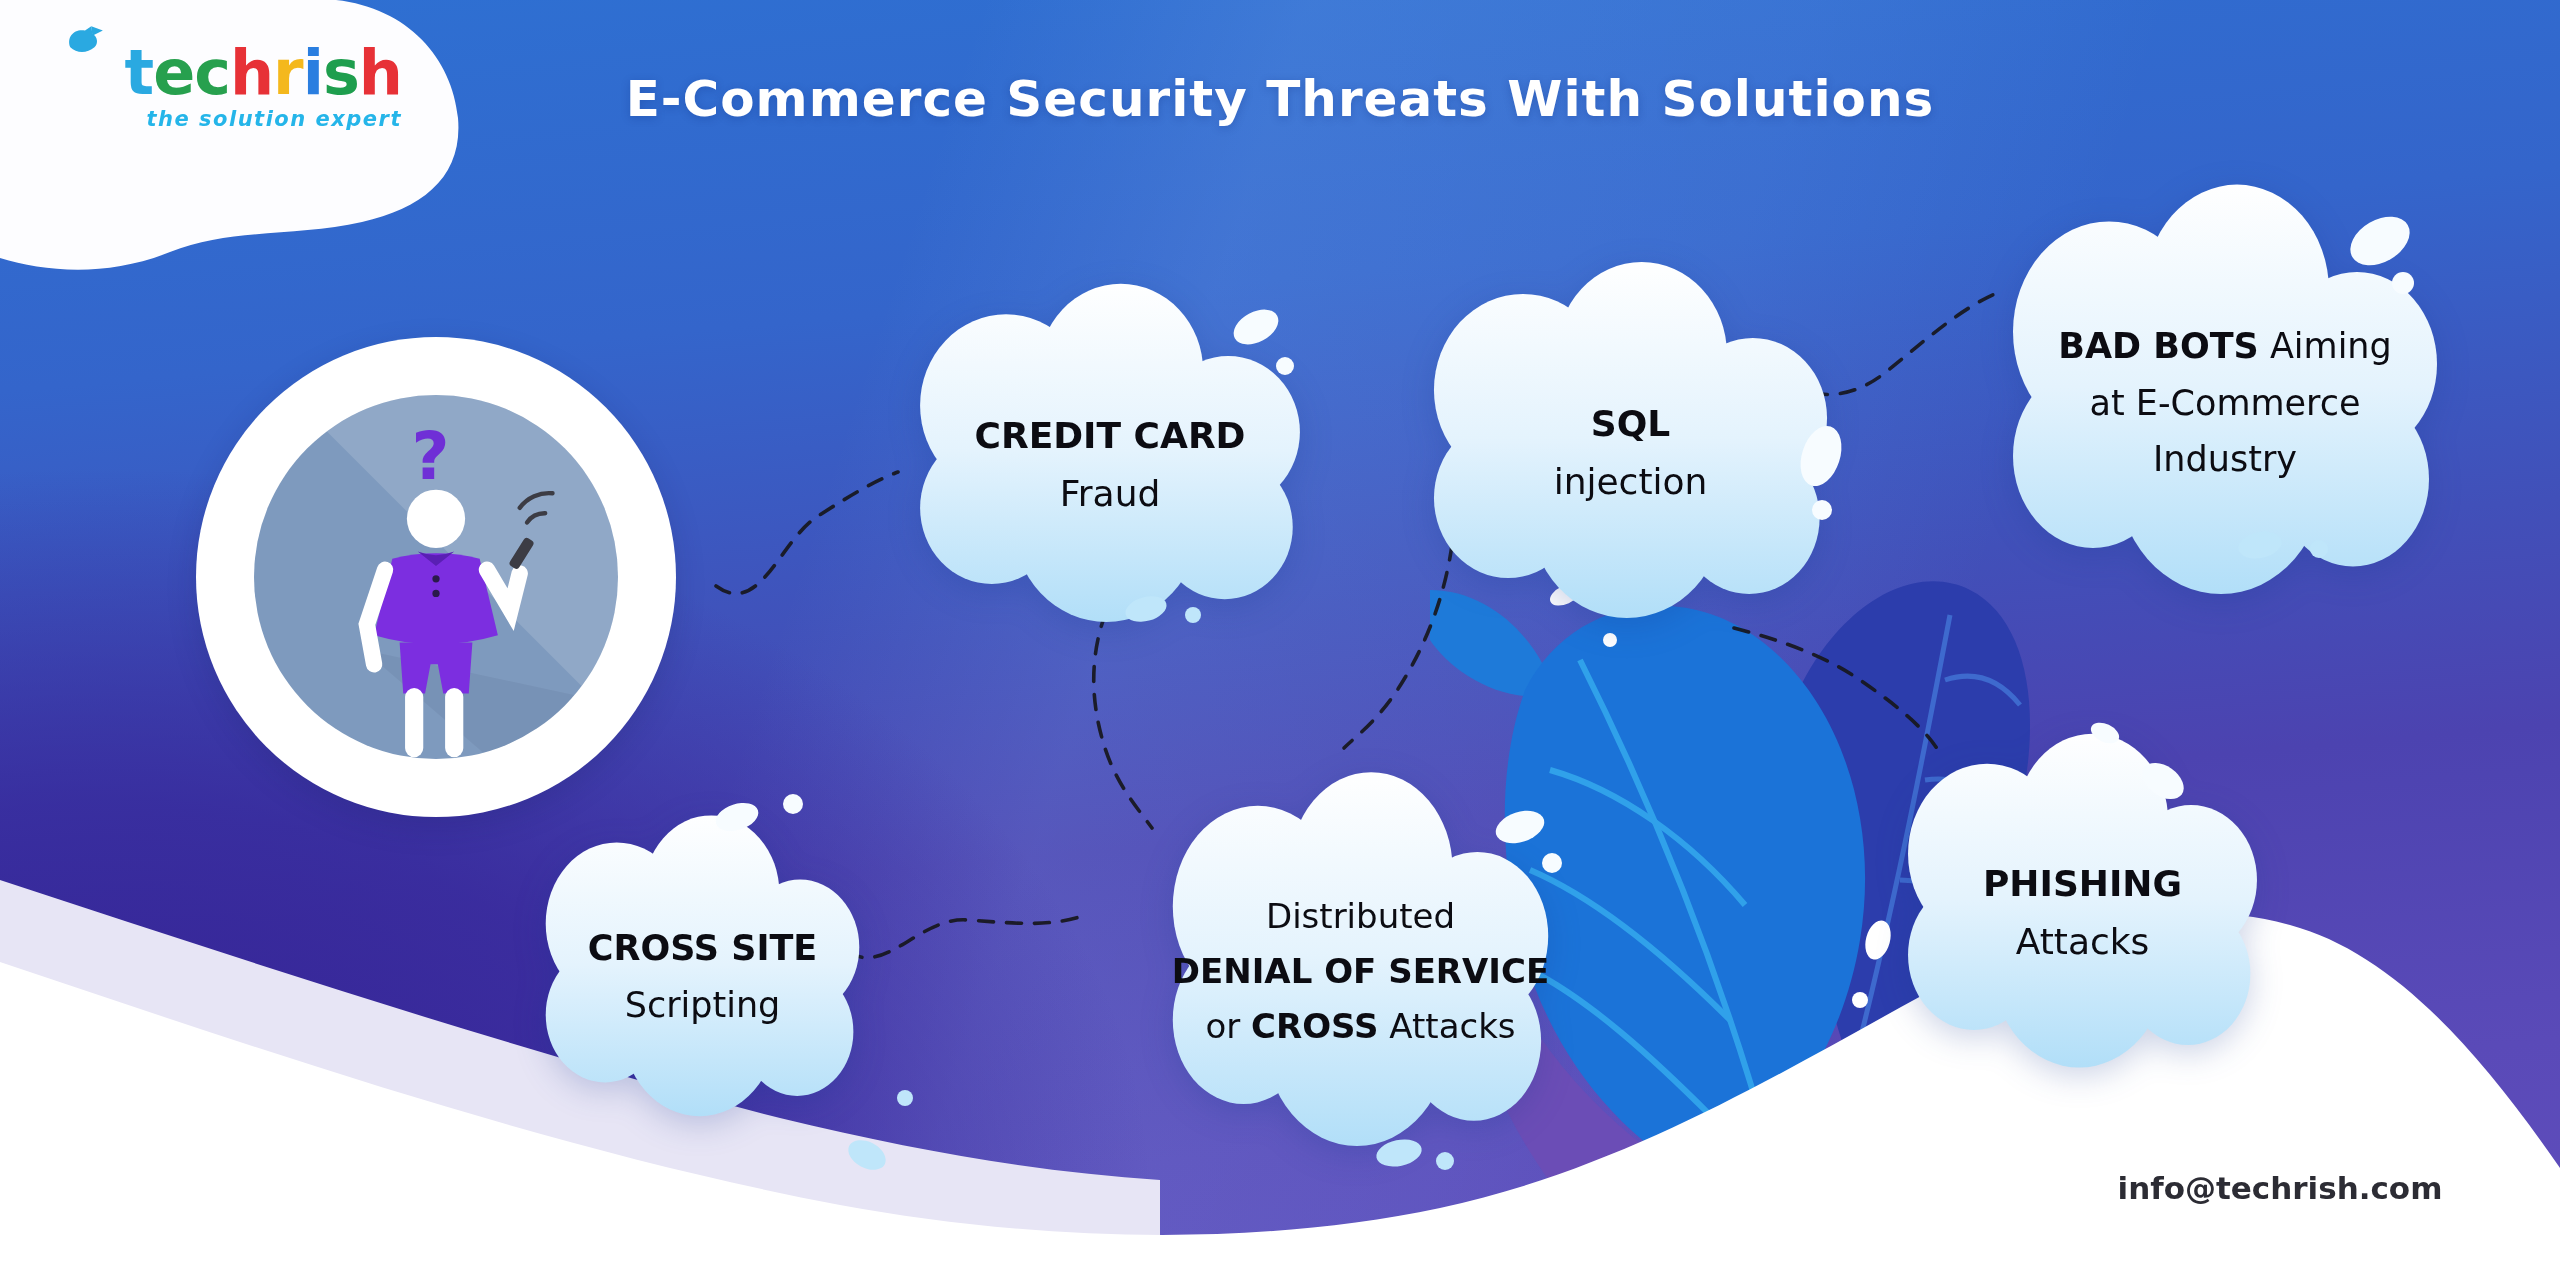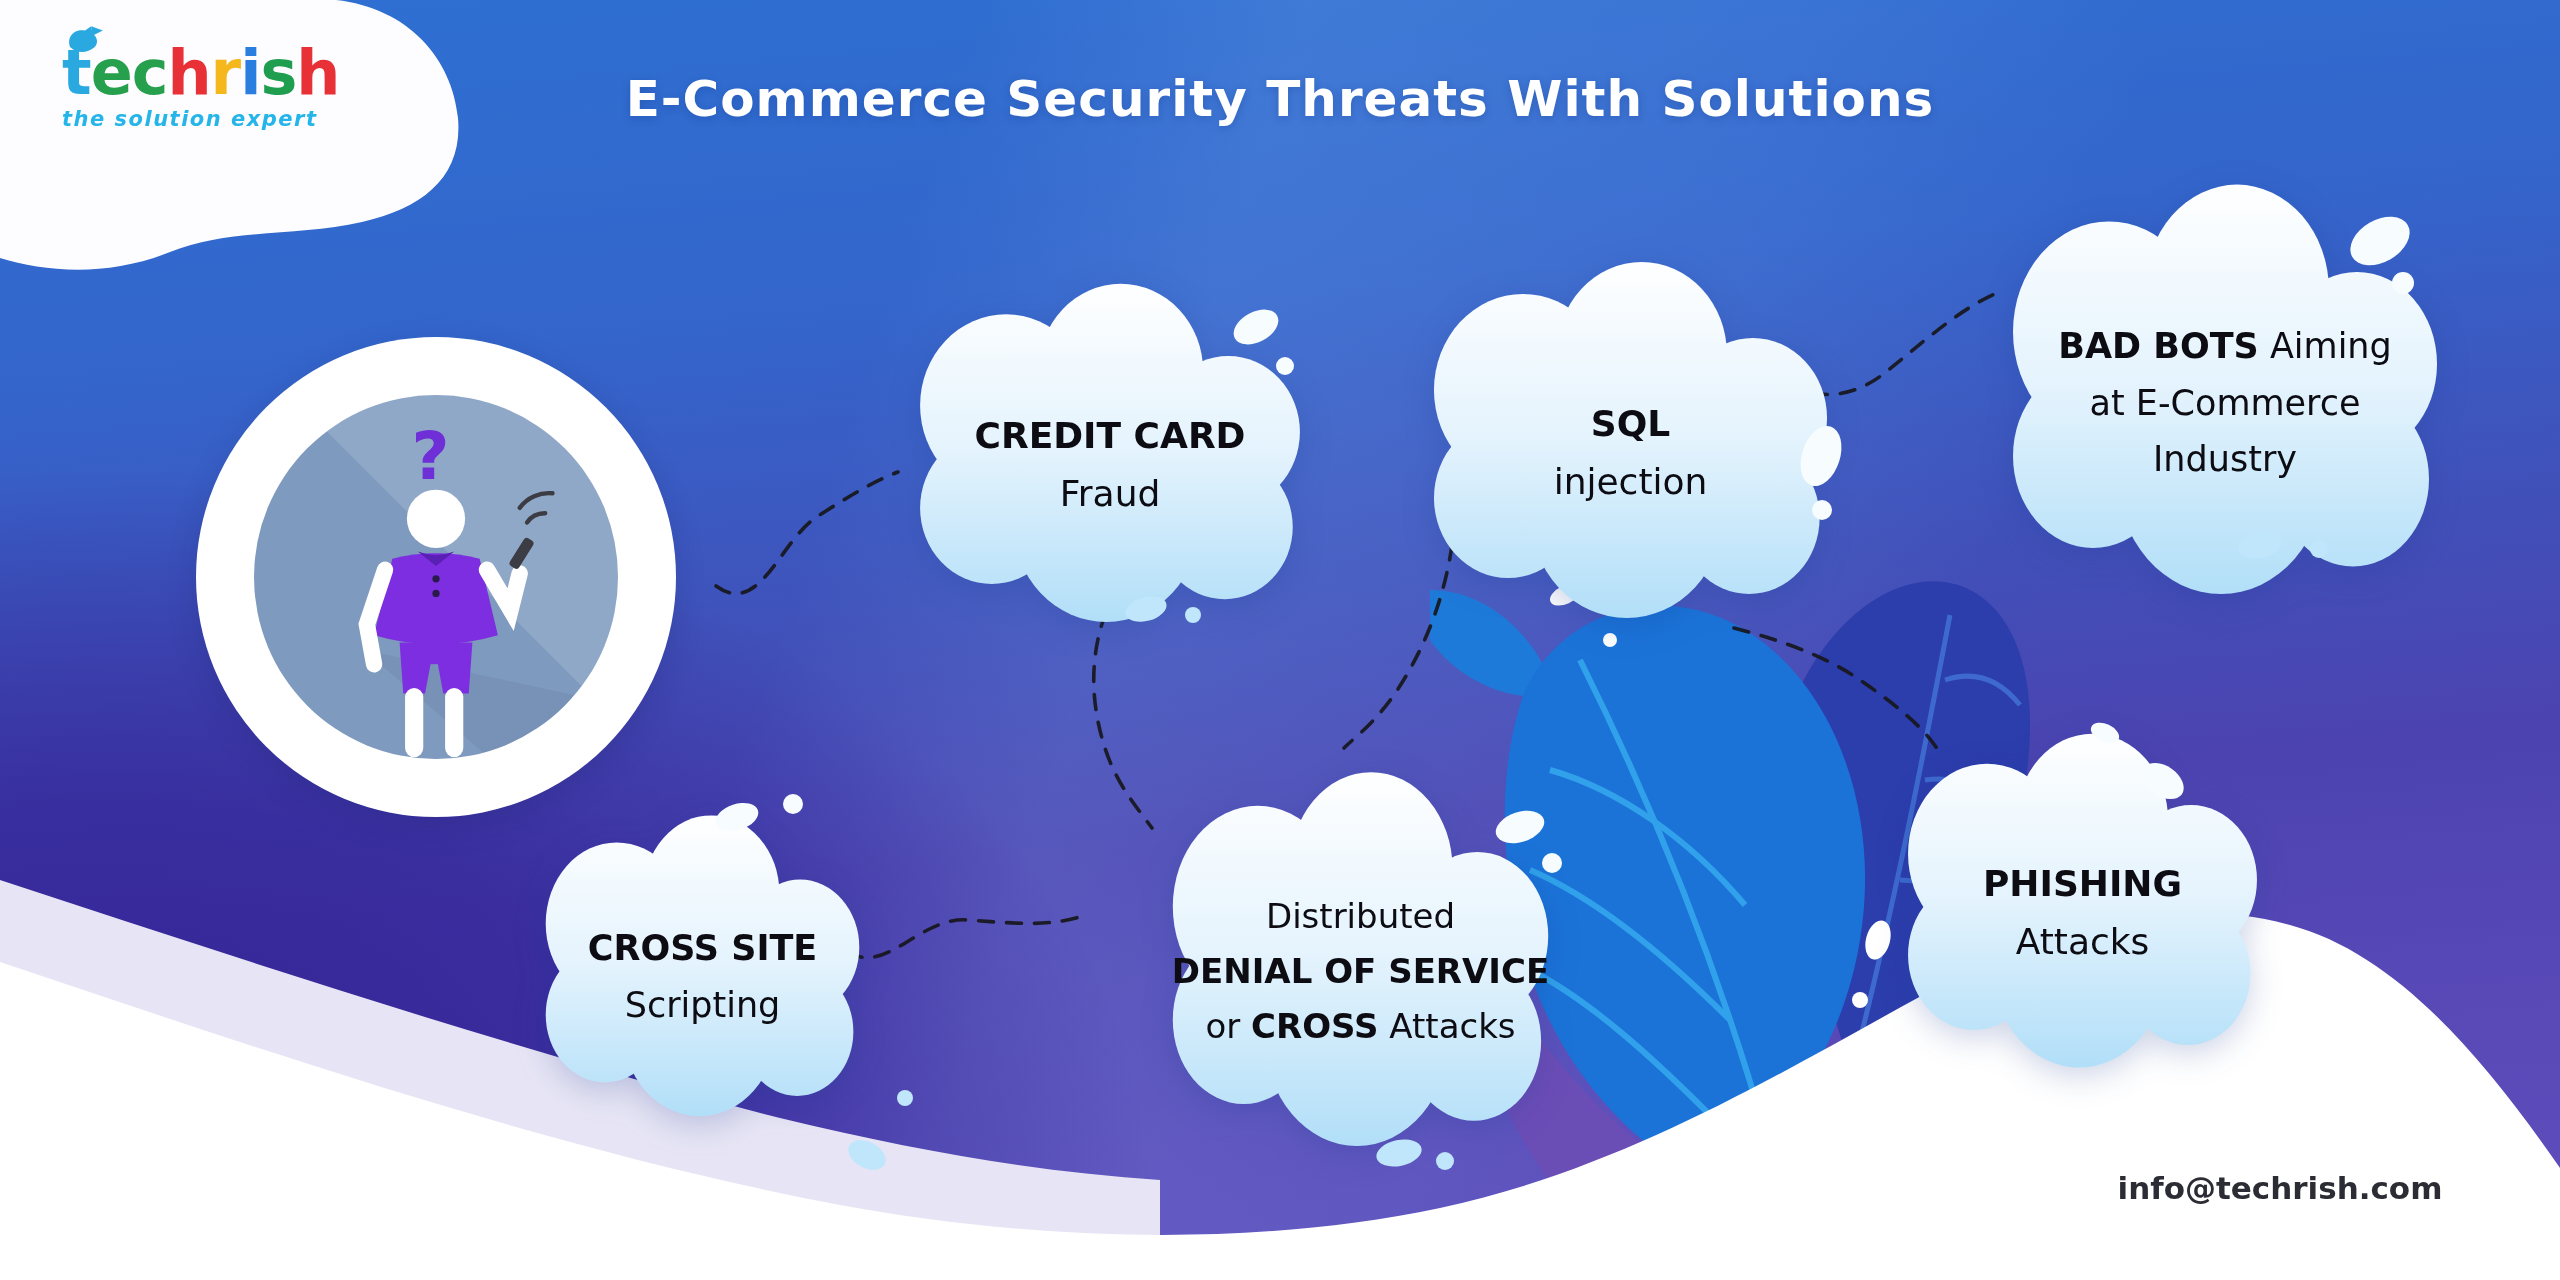--- a/index.html
+++ b/index.html
@@ -17,22 +17,22 @@
   
   .title{
     position:absolute;left:0;right:0;top:70px;text-align:center;
     color:#ffffff;font-size:50px;font-weight:800;letter-spacing:1px;
     text-shadow:0 2px 8px rgba(10,40,120,.25);
   }
 
   
   .logo-blob-svg{left:0;top:0;}
   .logo{position:absolute;left:62px;top:40px;width:340px;}
-  .logo-word{font-size:62px;font-weight:800;letter-spacing:-1px;line-height:1.05;}
-  .logo-tagline{font-size:21px;font-weight:600;font-style:italic;color:#25b5e9;text-align:left;letter-spacing:1.5px;margin-top:2px;}
+  .logo-word{font-size:62px;font-weight:800;letter-spacing:-1px;line-height:1.05;text-align:right;}
+  .logo-tagline{font-size:21px;font-weight:600;font-style:italic;color:#25b5e9;text-align:right;letter-spacing:1.5px;margin-top:2px;}
   .logo-bird{position:absolute;left:2px;top:-16px;}
 
   
   .badge{position:absolute;left:196px;top:337px;width:480px;height:480px;}
   .badge-outer{position:absolute;inset:0;background:#ffffff;border-radius:50%;box-shadow:0 10px 30px rgba(20,30,90,.18);}
   .badge-inner{position:absolute;left:58px;top:58px;width:364px;height:364px;border-radius:50%;background:#7e9abe;overflow:hidden;}
 
   
   .cloud{position:absolute;}
   .cloud > svg{position:absolute;inset:0;width:100%;height:100%;filter:drop-shadow(0 8px 16px rgba(25,55,140,.22));}

